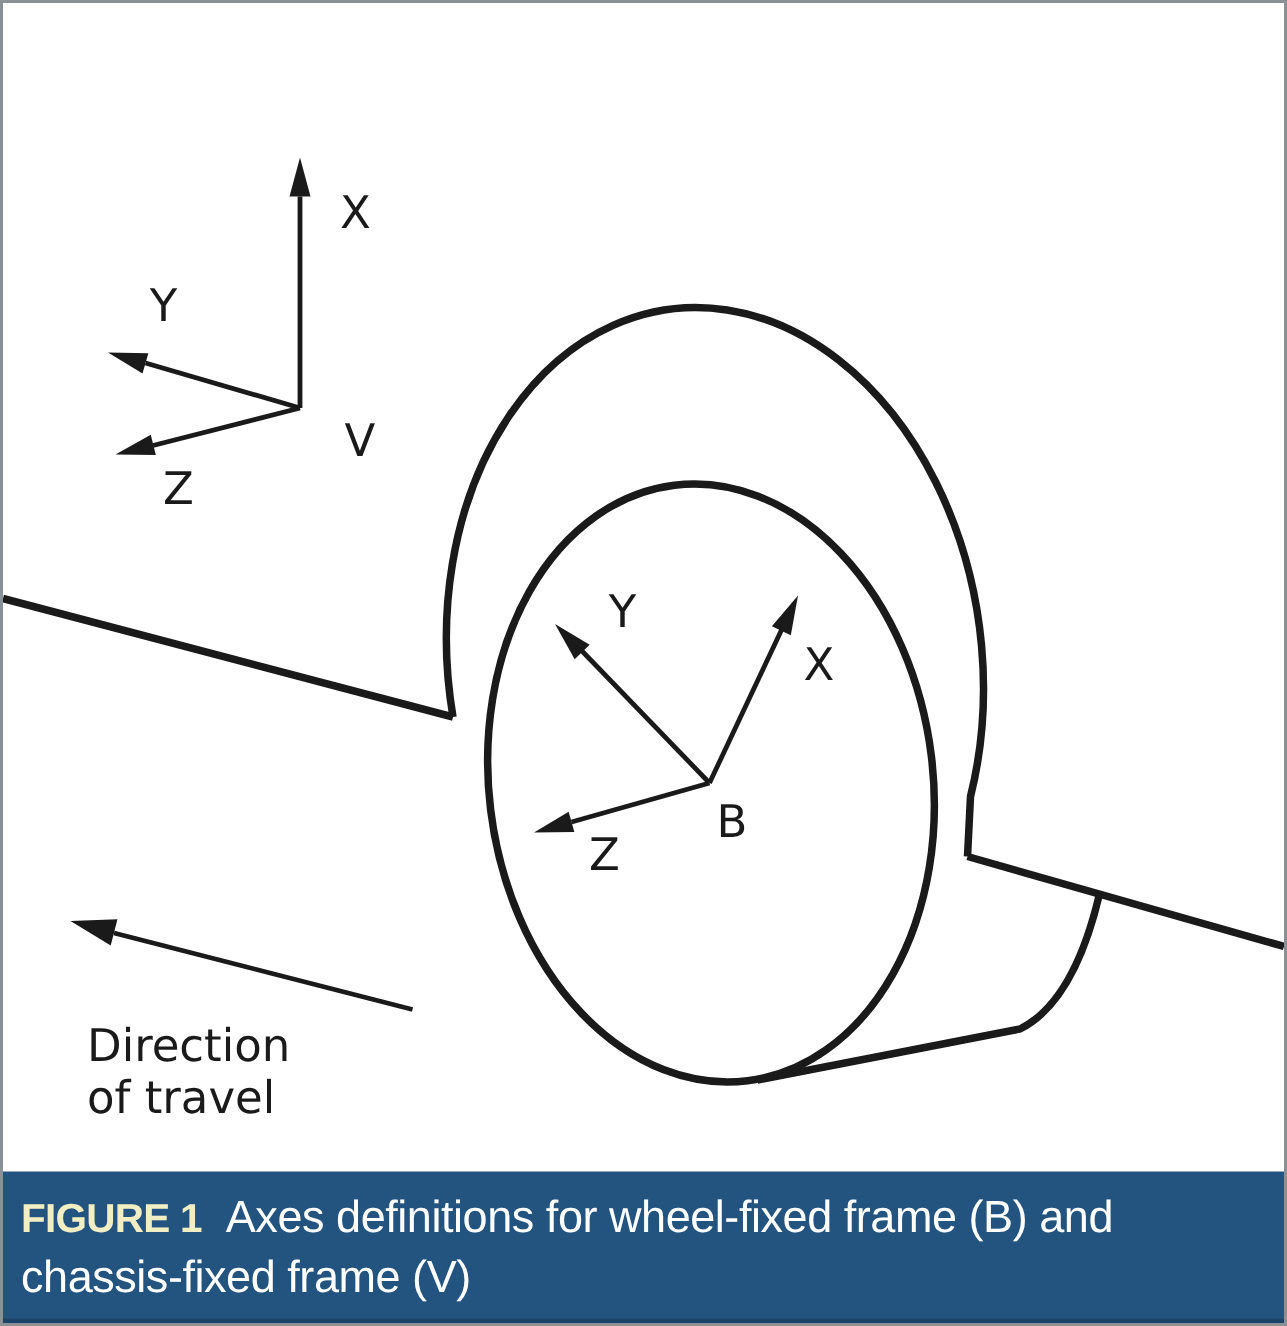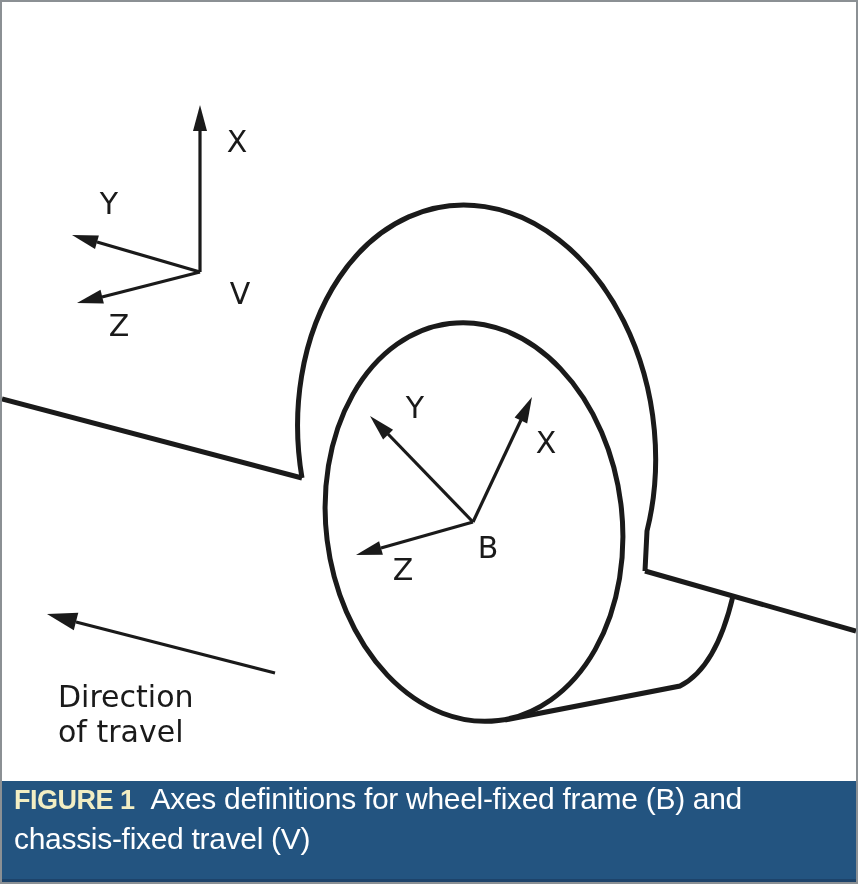--- a/index.html
+++ b/index.html
@@ -23,21 +23,21 @@
     font-size: 30px;
     fill: #1a1a1a;
   }
   .caption-bar {
     position: absolute;
     left: 0; right: 0;
     top: 779px; bottom: 0;
     background: #235480;
     border-bottom: 3px solid #1d436a;
     box-sizing: border-box;
-    padding: 0 12px 0 12px;
+    padding: 13px 12px 0 12px;
     font-family: "Liberation Sans", sans-serif;
     letter-spacing: -0.3px;
   }
   .cap-line { line-height: 35px; white-space: nowrap; }
   .fig-label {
     color: #f2eec3;
     font-weight: bold;
     font-size: 27px;
     letter-spacing: -0.5px;
     margin-right: 16px;
@@ -107,16 +107,16 @@
       </g>
       <text x="56" y="705" text-anchor="start">Direction</text>
       <text x="56" y="740" text-anchor="start">of travel</text>
     </g>
   </svg>
 
   <div class="caption-bar">
     <div class="cap-line">
       <span class="fig-label">FIGURE 1</span><span class="cap-text">Axes definitions for wheel-fixed frame (B) and</span>
     </div>
-    <div class="cap-line cap-text">chassis-fixed travel (V)</div>
+    <div class="cap-line cap-text">chassis-fixed frame (V)</div>
   </div>
 
 </div>
 
 </body></html>

